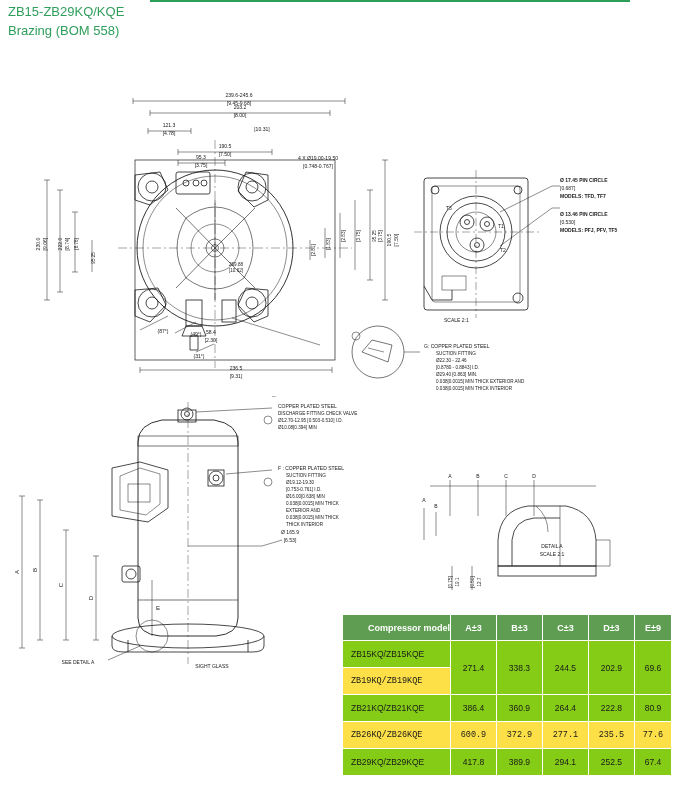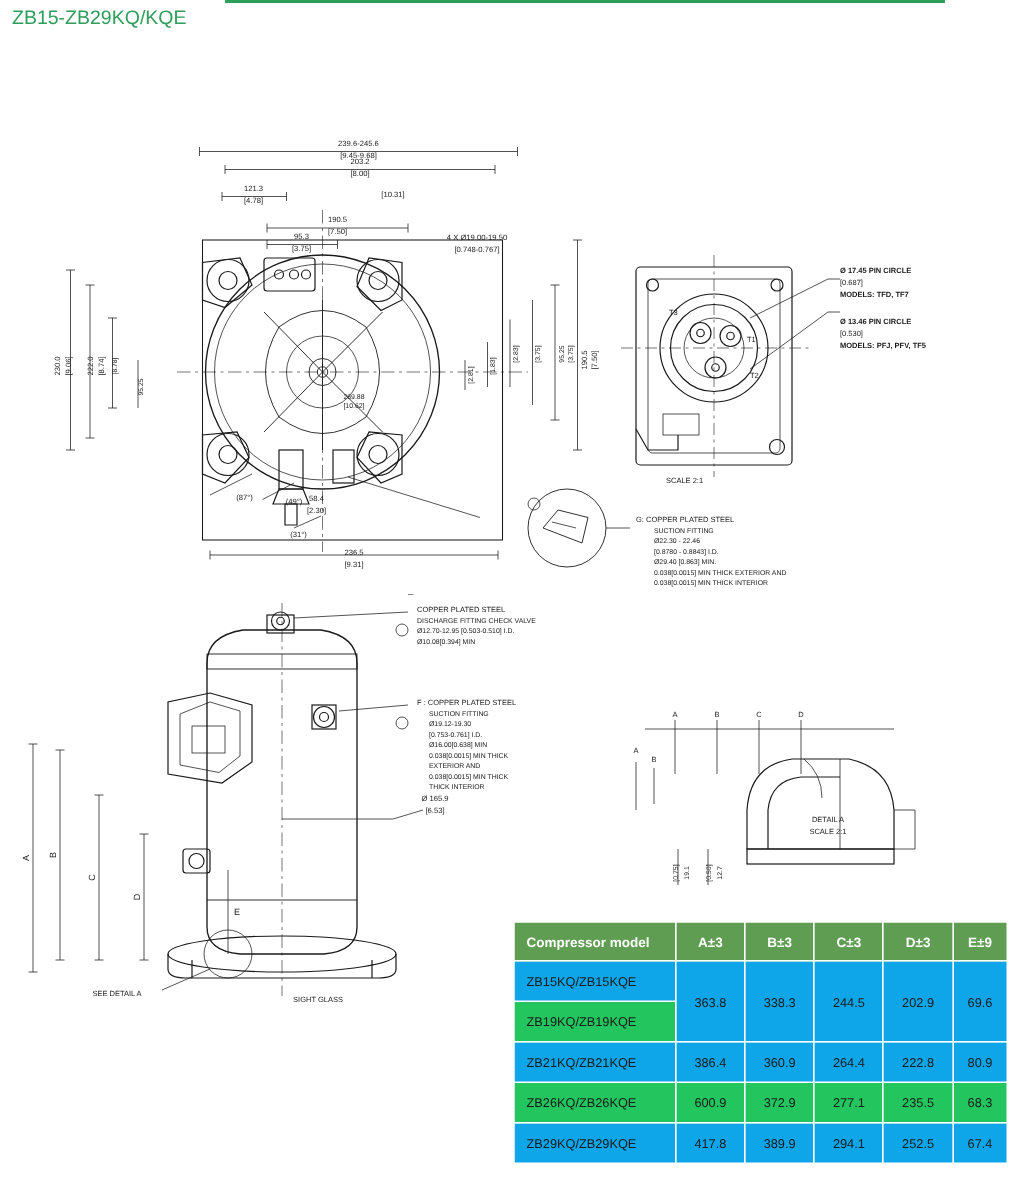--- a/index.html
+++ b/index.html
@@ -51,35 +51,36 @@
     vertical-align: middle;
     color: #1a1a1a;
   }
   .spec-table thead th {
     background: #5f9e52;
     color: #ffffff;
     font-weight: bold;
     font-size: 9px;
     height: 26px;
   }
-  .spec-table thead th.model-col { text-align: left; padding-left: 8px; width: 108px; }
-  .spec-table tbody td { background: #0ea5e9; }
-  .spec-table tbody tr.alt td { background: #22c55e; }
+  .spec-table thead th.model-col { text-align: right; padding-left: 8px; width: 108px; }
+  .spec-table tbody td { background: #84cc16; }
+  .spec-table tbody tr.alt td { background: #fde047; font-family: Liberation Mono, monospace; }
   .spec-table tbody td.model-cell { text-align: left; padding-left: 8px; font-size: 8.5px; }
   .spec-table tbody td.num { font-size: 8.5px; }
 </style>
 </head>
 <body>
 
 <div id="page">
 
   <div class="top-rule"></div>
 
   <div class="title-block">
     <div>ZB15-ZB29KQ/KQE</div>
+    <div>Brazing (BOM 558)</div>
   </div>
 
   <svg class="svg-wrap" viewBox="0 0 680 789">
     <g stroke="#1a1a1a" fill="none" stroke-width="0.6" font-family="Liberation Sans, sans-serif" font-size="5.2">
 
       <g stroke-width="0.5">
         <line x1="133" y1="101" x2="345" y2="101"></line>
         <line x1="133" y1="98" x2="133" y2="104"></line>
         <line x1="345" y1="98" x2="345" y2="104"></line>
         <line x1="150" y1="113" x2="330" y2="113"></line>
@@ -436,21 +437,21 @@
         <th>A±3</th>
         <th>B±3</th>
         <th>C±3</th>
         <th>D±3</th>
         <th>E±9</th>
       </tr>
     </thead>
     <tbody>
       <tr>
         <td class="model-cell">ZB15KQ/ZB15KQE</td>
-        <td class="num" rowspan="2">363.8</td>
+        <td class="num" rowspan="2">271.4</td>
         <td class="num" rowspan="2">338.3</td>
         <td class="num" rowspan="2">244.5</td>
         <td class="num" rowspan="2">202.9</td>
         <td class="num" rowspan="2">69.6</td>
       </tr>
       <tr class="alt">
         <td class="model-cell">ZB19KQ/ZB19KQE</td>
       </tr>
       <tr>
         <td class="model-cell">ZB21KQ/ZB21KQE</td>
@@ -459,21 +460,21 @@
         <td class="num">264.4</td>
         <td class="num">222.8</td>
         <td class="num">80.9</td>
       </tr>
       <tr class="alt">
         <td class="model-cell">ZB26KQ/ZB26KQE</td>
         <td class="num">600.9</td>
         <td class="num">372.9</td>
         <td class="num">277.1</td>
         <td class="num">235.5</td>
-        <td class="num">68.3</td>
+        <td class="num">77.6</td>
       </tr>
       <tr>
         <td class="model-cell">ZB29KQ/ZB29KQE</td>
         <td class="num">417.8</td>
         <td class="num">389.9</td>
         <td class="num">294.1</td>
         <td class="num">252.5</td>
         <td class="num">67.4</td>
       </tr>
     </tbody>

